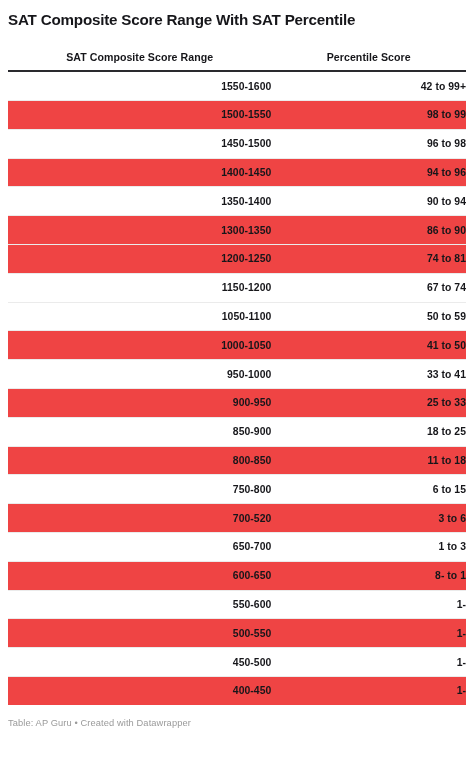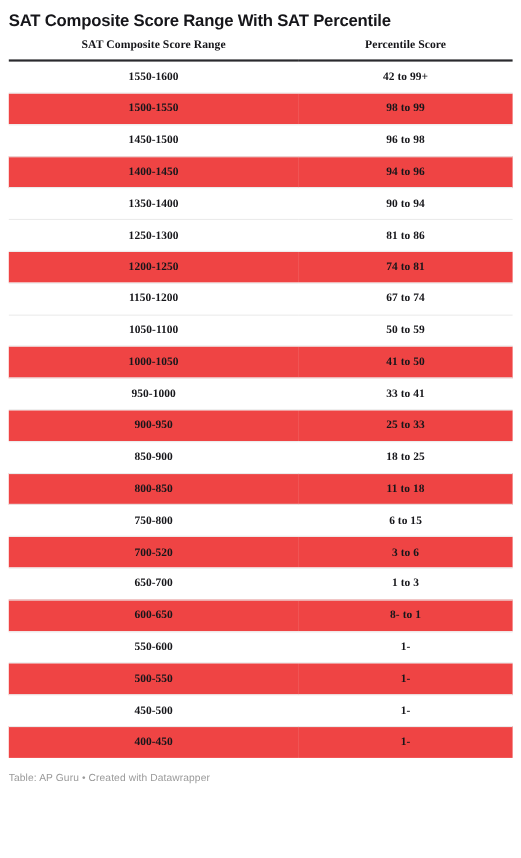--- a/index.html
+++ b/index.html
@@ -30,40 +30,39 @@
     color: #16161a;
     padding-top: 11px;
     line-height: 1.2;
     white-space: nowrap;
   }
 
   .table {
     width: 100%;
     border-collapse: collapse;
     table-layout: fixed;
-    margin-top: 7px;
-    font-family: Liberation Serif, serif;
+    margin-top: 22px;
   }
 
   .table th {
     font-size: 10.6px;
     font-weight: bold;
     color: #16161a;
     text-align: center;
     padding: 0 0 7px 0;
     border-bottom: 2px solid #2a2a2e;
     vertical-align: bottom;
     letter-spacing: 0.05px;
   }
 
   .table td {
     font-size: 10.4px;
     font-weight: bold;
     color: #16161a;
-    text-align: center;
+    text-align: right;
     height: 27.8px;
     padding: 0;
     letter-spacing: 0.05px;
     border-bottom: 1px solid #ebebeb;
   }
 
   .table tbody tr.odd td {
     background: #ef4444;
   }
   .table tbody tr.even td {
@@ -118,23 +117,23 @@
           <td>96 to 98</td>
         </tr>
         <tr class="odd">
           <td>1400-1450</td>
           <td>94 to 96</td>
         </tr>
         <tr class="even">
           <td>1350-1400</td>
           <td>90 to 94</td>
         </tr>
-        <tr class="even">
-          <td>1250-1300</td>
-          <td>81 to 86</td>
+        <tr class="odd">
+          <td>1300-1350</td>
+          <td>86 to 90</td>
         </tr>
         <tr class="odd">
           <td>1200-1250</td>
           <td>74 to 81</td>
         </tr>
         <tr class="even">
           <td>1150-1200</td>
           <td>67 to 74</td>
         </tr>
         <tr class="even">

